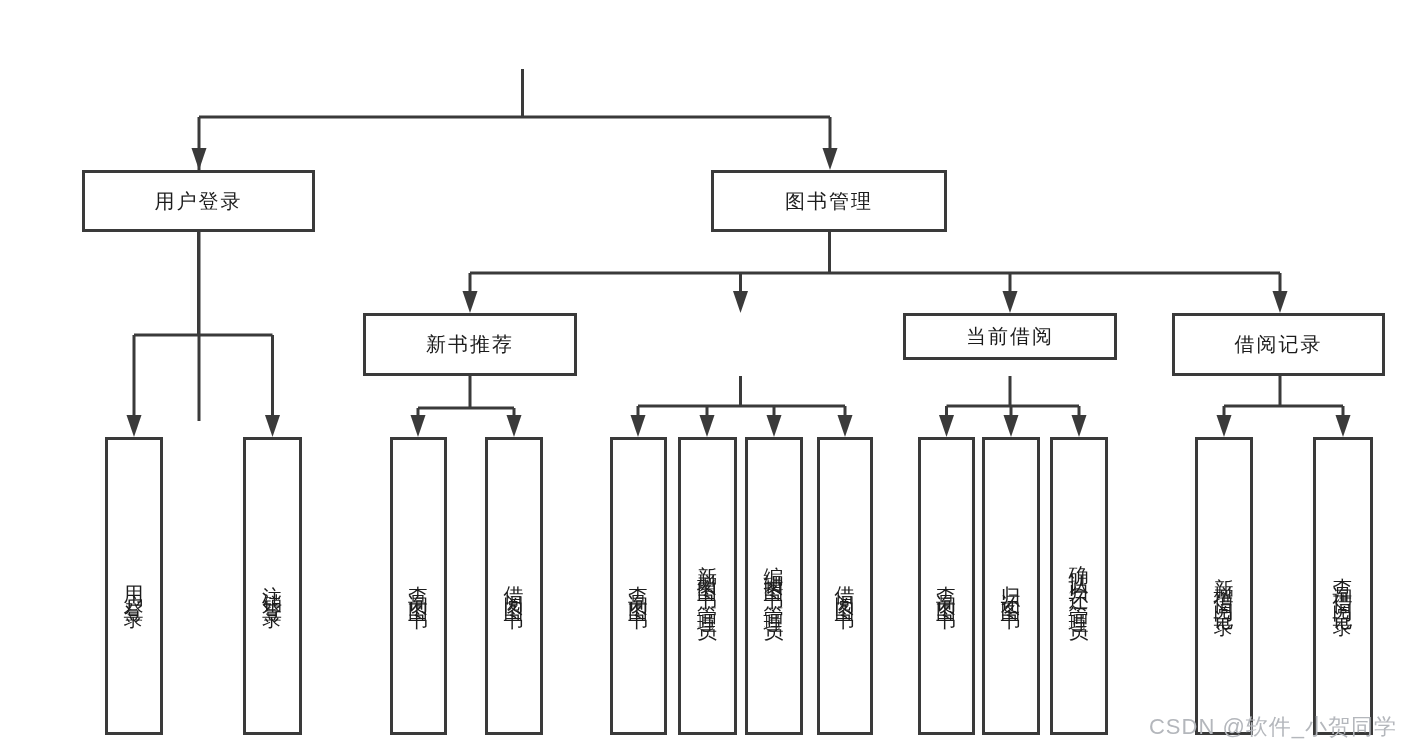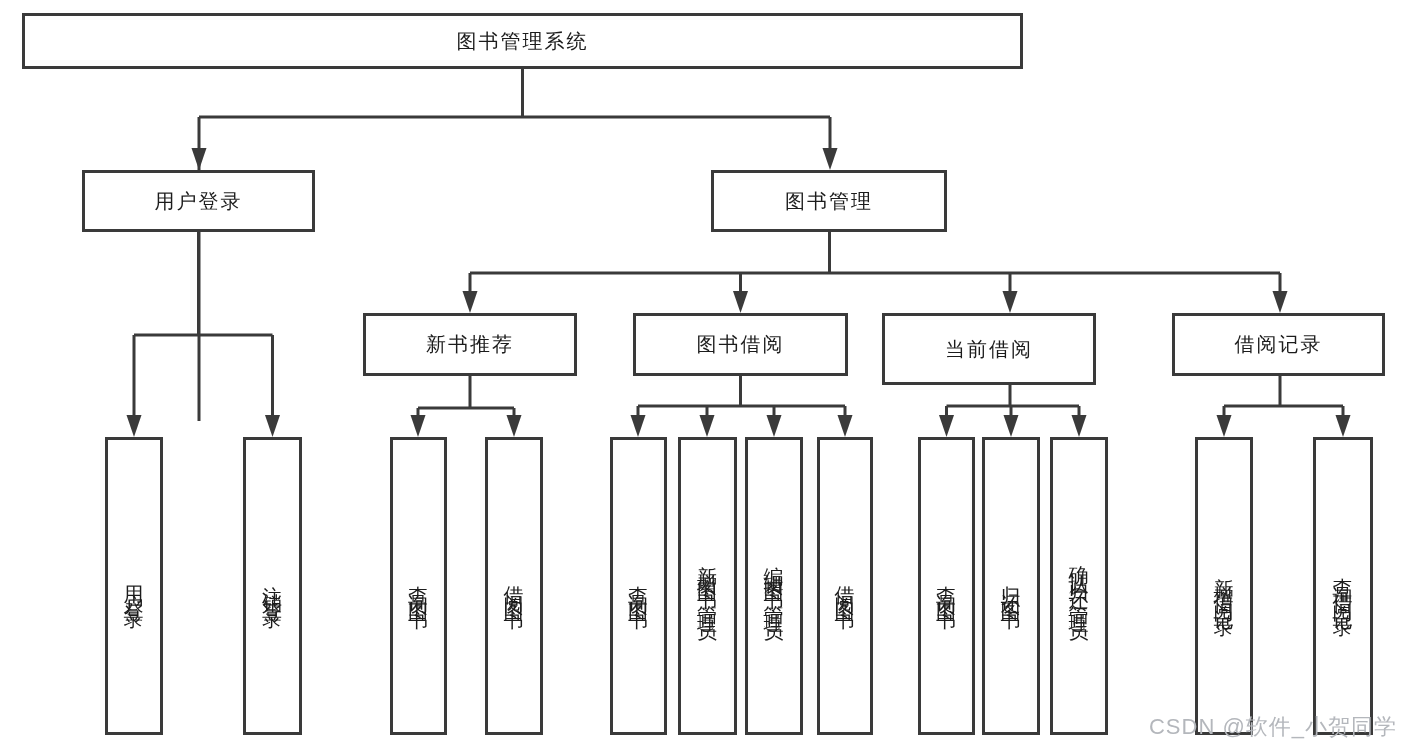--- a/index.html
+++ b/index.html
@@ -75,38 +75,32 @@
     <path d="M1010 376 V406 M946.5 406 H1079 M946.5 406 V421 M1011 406 V421 M1079 406 V421"></path>
     <polygon points="939,415 954,415 946.5,437"></polygon>
     <polygon points="1003.5,415 1018.5,415 1011,437"></polygon>
     <polygon points="1071.5,415 1086.5,415 1079,437"></polygon>
 
     <path d="M1280 376 V406 M1224 406 H1343 M1224 406 V421 M1343 406 V421"></path>
     <polygon points="1216.5,415 1231.5,415 1224,437"></polygon>
     <polygon points="1335.5,415 1350.5,415 1343,437"></polygon>
   </svg>
 
-  <div class="node h-box" style="left:22px;top:13px;width:1001px;height:56px">
-    <span>图书管理系统</span>
-  </div>
 
   <div class="node h-box" style="left:82px;top:170px;width:233px;height:62px">
     <span>用户登录</span>
   </div>
   <div class="node h-box" style="left:711px;top:170px;width:236px;height:62px">
     <span>图书管理</span>
   </div>
 
   <div class="node h-box" style="left:363px;top:313px;width:214px;height:63px">
     <span>新书推荐</span>
   </div>
-  <div class="node h-box" style="left:633px;top:313px;width:215px;height:63px">
-    <span>图书借阅</span>
-  </div>
-  <div class="node h-box" style="left:882px;top:313px;width:214px;height:72px">
+  <div class="node h-box" style="left:903px;top:313px;width:214px;height:47px">
     <span>当前借阅</span>
   </div>
   <div class="node h-box" style="left:1172px;top:313px;width:213px;height:63px">
     <span>借阅记录</span>
   </div>
 
   <div class="node v-box" style="left:105px;top:437px;width:58px;height:298px">
     <span>用户登录</span>
   </div>
   <div class="node v-box" style="left:243px;top:437px;width:59px;height:298px">

